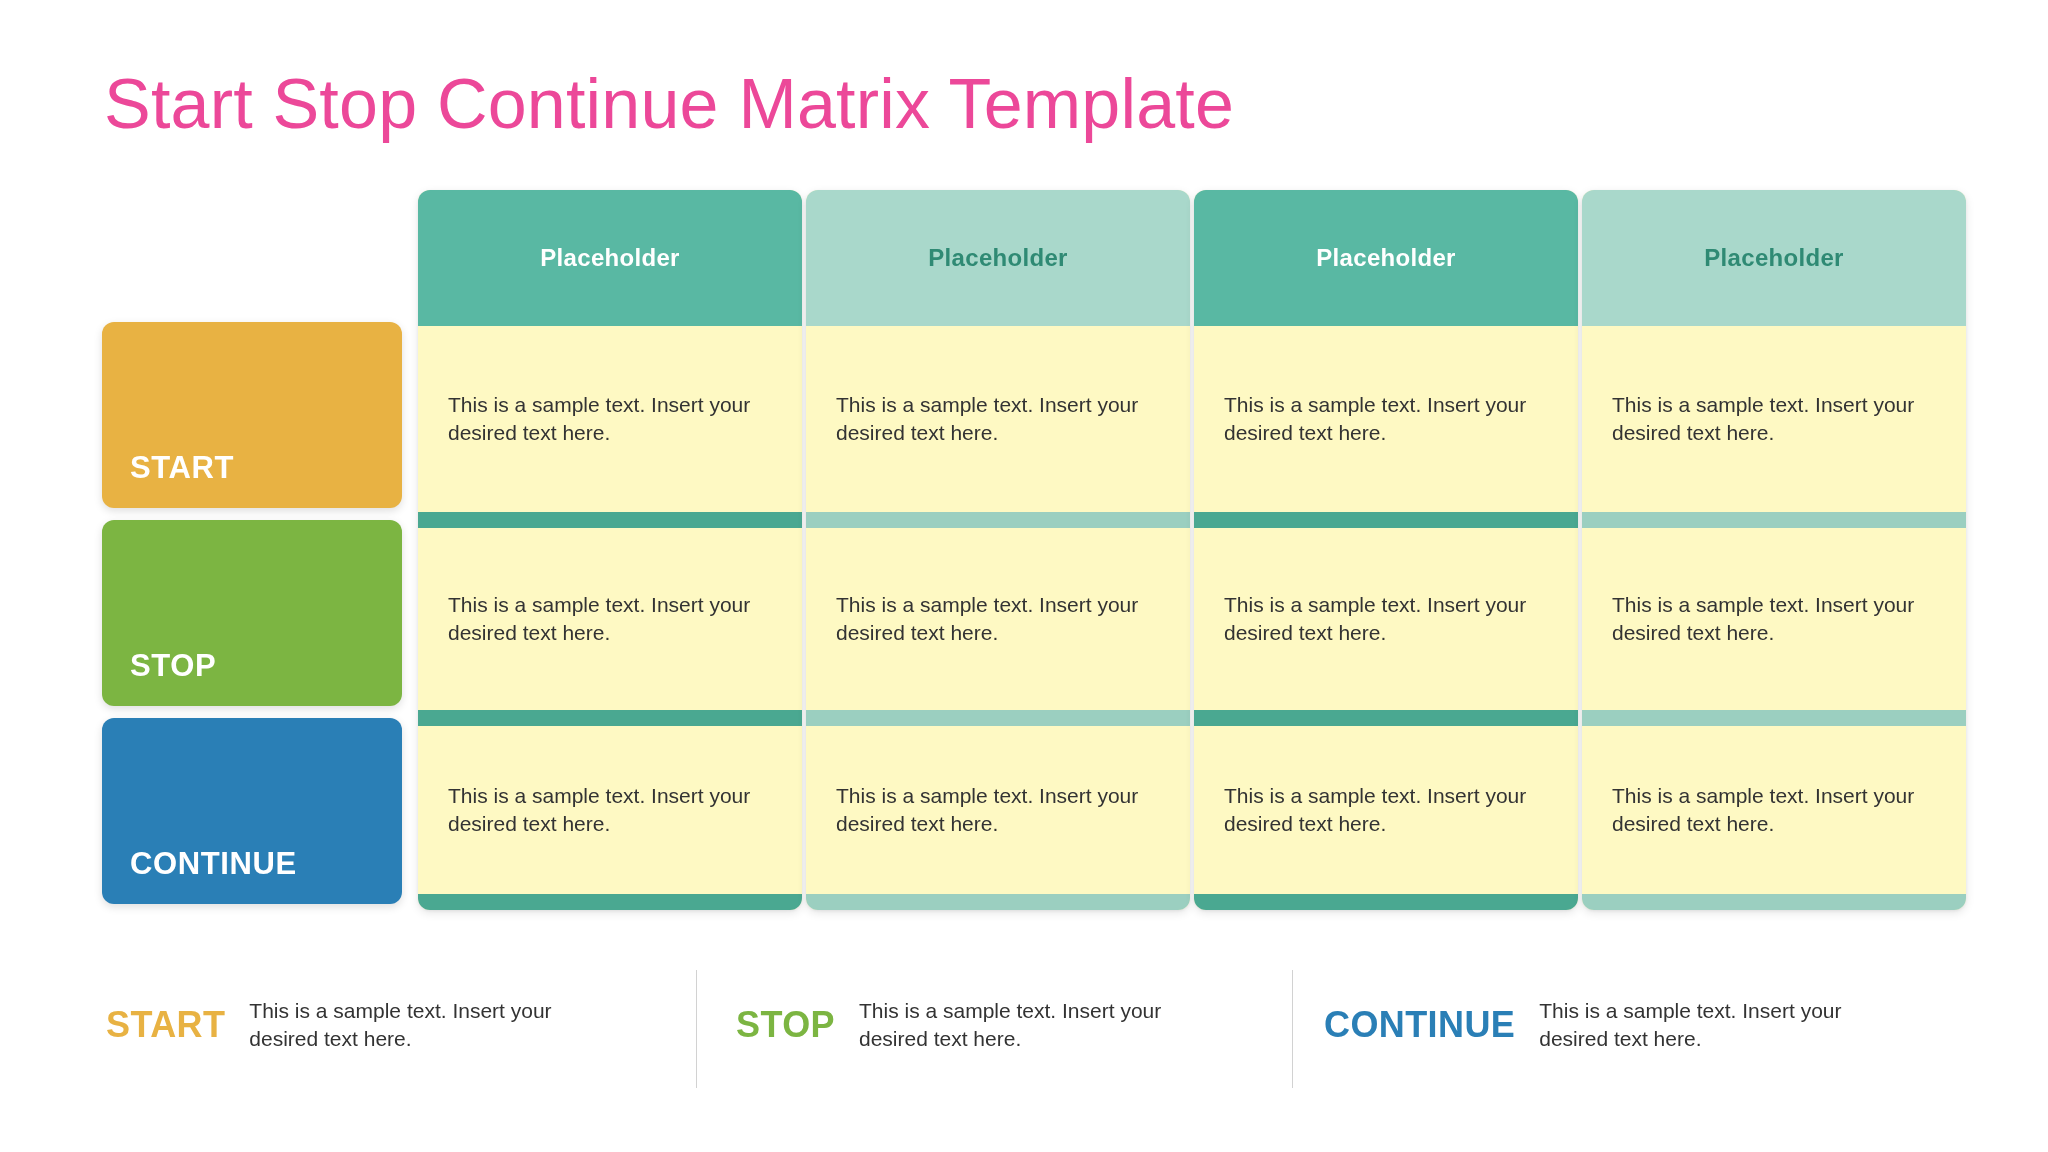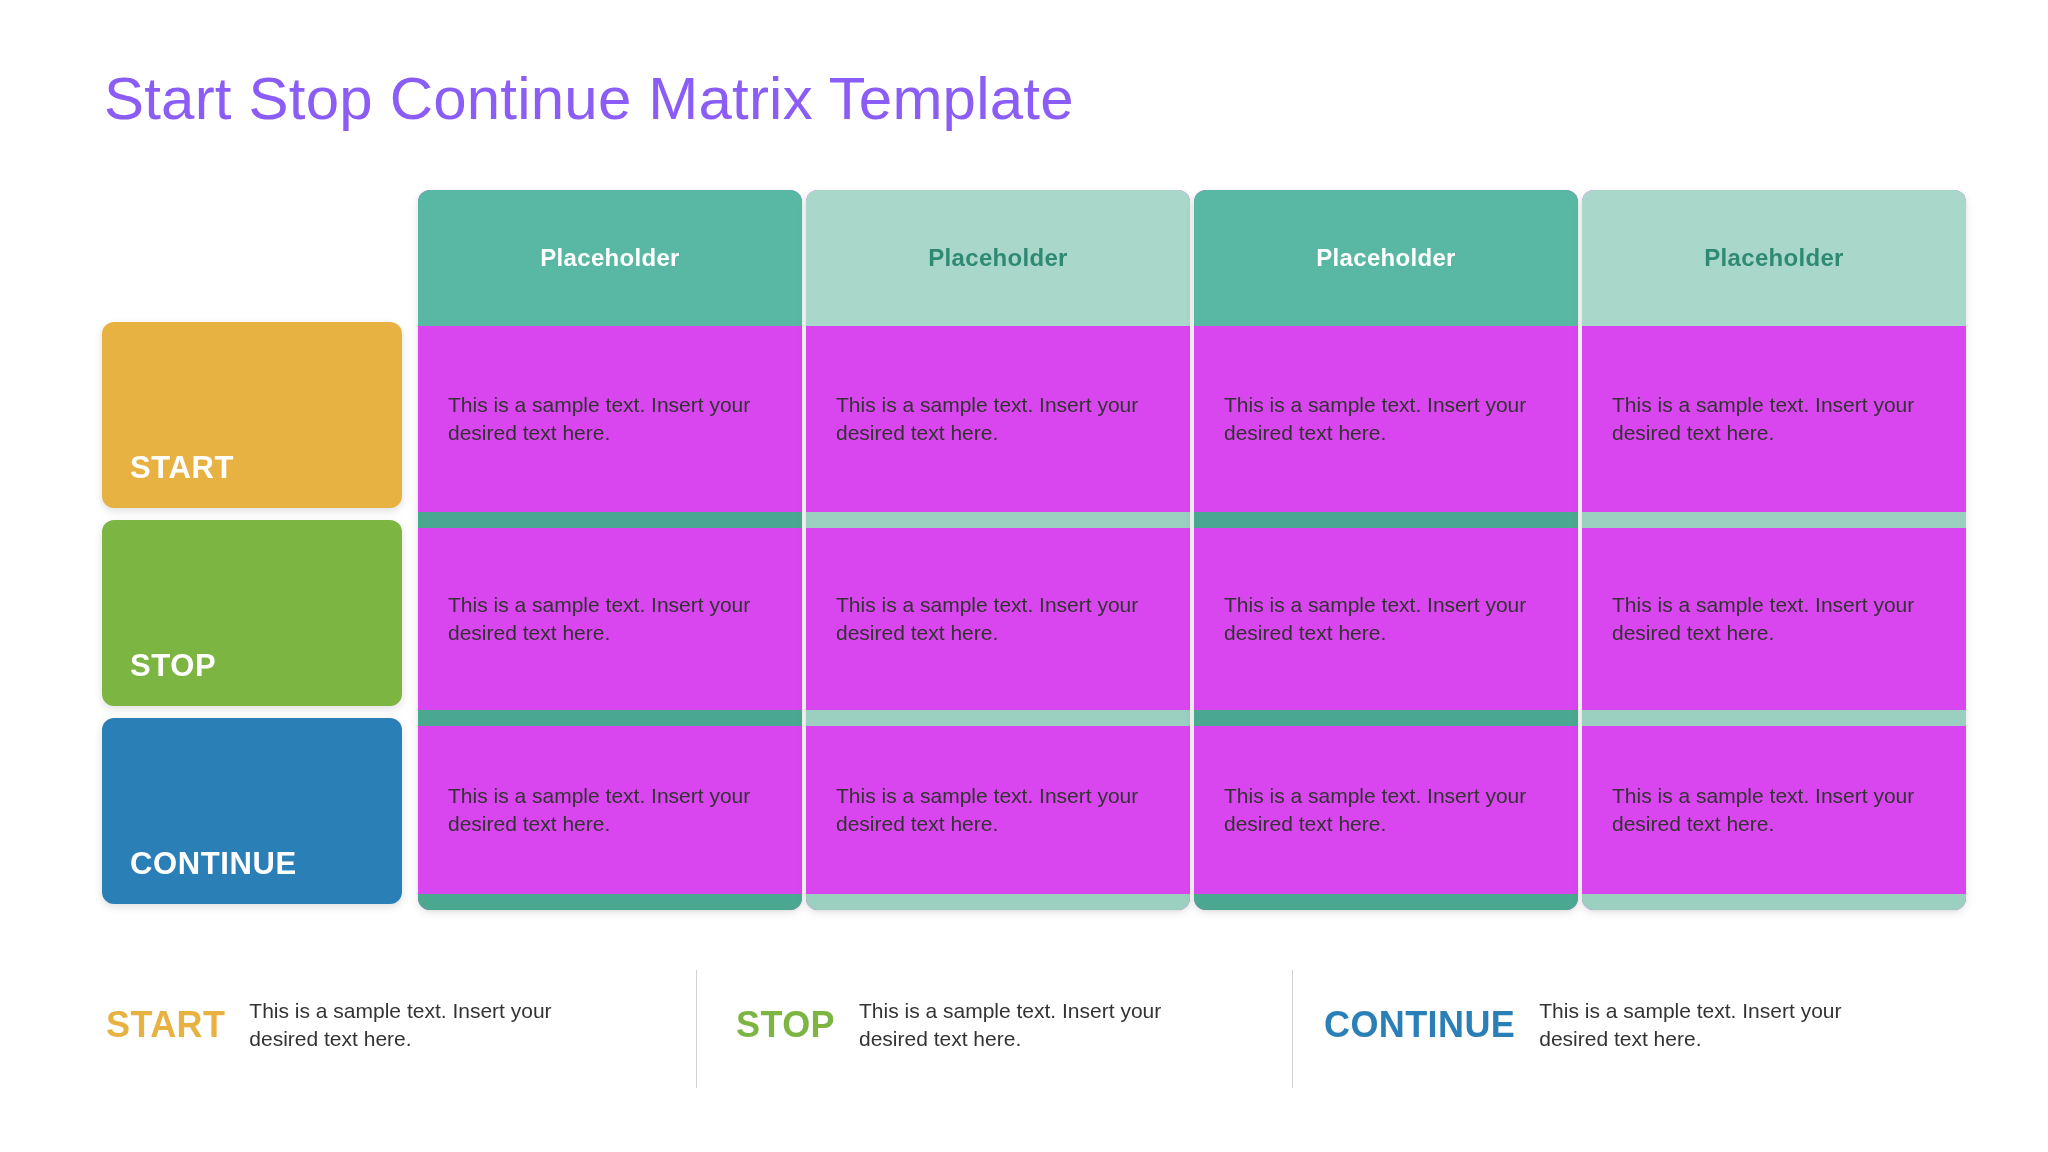--- a/index.html
+++ b/index.html
@@ -14,43 +14,43 @@
     overflow: hidden;
     font-family: "Liberation Sans", sans-serif;
     -webkit-font-smoothing: antialiased;
   }
 
   
   #page-title {
     position: absolute;
     left: 104px;
     top: 64px;
-    font-size: 60px;
+    font-size: 70px;
     font-weight: 300;
-    color: #8b5cf6;
+    color: #ec4899;
     letter-spacing: 0.2px;
     white-space: nowrap;
   }
 
   
   #matrix {
     position: absolute;
     left: 0;
     top: 0;
     width: 2048px;
     height: 1152px;
   }
 
   .col-card {
     position: absolute;
     top: 190px;
     width: 384px;
     height: 720px;
     border-radius: 12px;
-    background: #d946ef;
+    background: #fef9c3;
     box-shadow: 0 3px 10px rgba(0,0,0,0.10), 0 1px 3px rgba(0,0,0,0.06);
     overflow: hidden;
   }
   .col-card.c0 { left: 418px; }
   .col-card.c1 { left: 806px; }
   .col-card.c2 { left: 1194px; }
   .col-card.c3 { left: 1582px; }
 
   .col-header {
     position: absolute;

